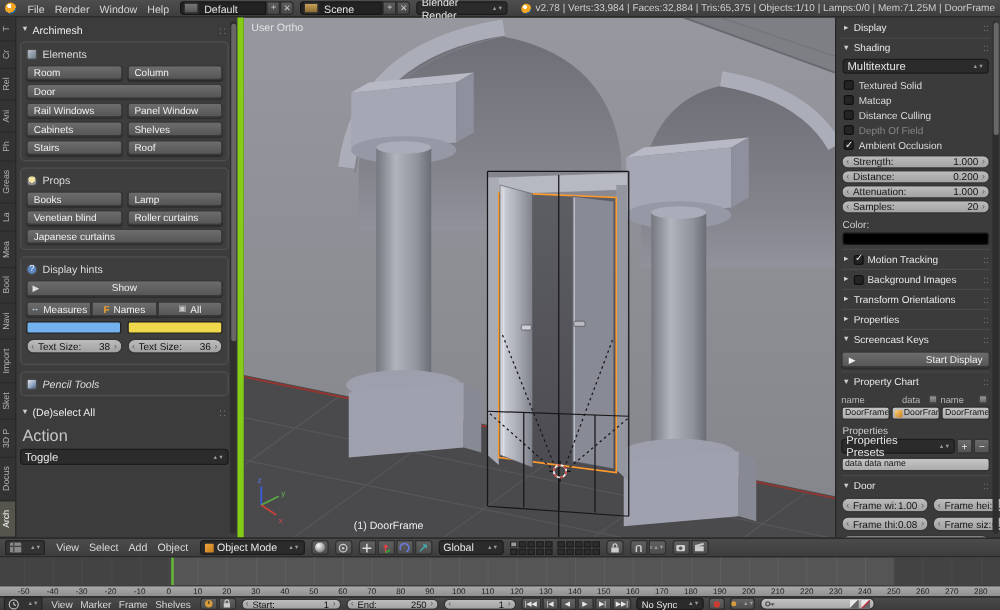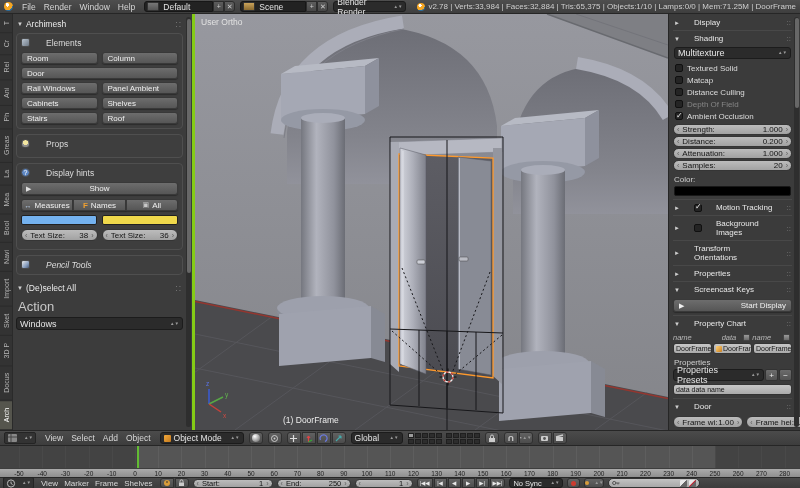--- a/index.html
+++ b/index.html
@@ -18,31 +18,31 @@
   .sel .stext { padding:0 22px 0 2px; color:#e4e4e4; }
   .mini { width:11px; height:11px; background:linear-gradient(#5d5d5d,#474747); border:1px solid #2c2c2c;
     display:flex; align-items:center; justify-content:center; color:#ccc; font-size:7px; }
   .mini.rnd { border-radius:0 3px 3px 0; }
   .dd-dark { height:11px; background:#2b2b2b; border:1px solid #1c1c1c; border-radius:3px;
     display:flex; align-items:center; gap:3px; padding:0 3px; color:#e6e6e6; }
   .ddarrows { display:flex; flex-direction:column; line-height:3.2px; font-size:4.5px; color:#9a9a9a; margin-left:auto; padding-left:4px; }
   .stats { margin-left:6px; color:#cfcfcf; white-space:nowrap; font-size:8px; display:flex; align-items:center; gap:3px; }
 
   
-  .toolshelf { position:absolute; left:0; top:14px; width:195px; height:416px; background:#3c3c3c; border-right:3px solid #84cc16; }
+  .toolshelf { position:absolute; left:0; top:14px; width:195px; height:416px; background:#3c3c3c; border-right:5px solid #84cc16; }
   .vtabs { position:absolute; left:0; top:0; width:13px; height:100%; background:#333; border-right:1px solid #2a2a2a; display:flex; flex-direction:column; }
   .vtab { flex:1 1 auto; writing-mode:vertical-rl; transform:rotate(180deg); font-size:7px; color:#b5b5b5;
     display:flex; align-items:center; justify-content:center; border-top:1px solid #2b2b2b; overflow:hidden; cursor:default; }
   .vtab.active { background:#55554d; color:#fff; }
   .shelf-body { position:absolute; left:13px; top:0; width:176px; height:100%; padding:2px 6px 2px 3px; }
   .phead { display:flex; align-items:center; gap:3px; font-size:8.5px; color:#ececec; padding:3px 1px 4px; }
   .phead .dots { margin-left:auto; color:#7e7e7e; letter-spacing:1px; }
   .tri { font-size:6px; color:#cfcfcf; }
   .box { border:1px solid #4f4f4f; border-radius:4px; padding:3px 4px 4px; margin-bottom:5px; background:#3e3e3e; }
-  .box-label { display:flex; align-items:flex-start; gap:16px; font-size:8.5px; color:#dcdcdc; padding:1px 0 4px; }
+  .box-label { display:flex; align-items:center; gap:4px; font-size:8.5px; color:#dcdcdc; padding:1px 0 4px; }
   .micon { width:9px; height:9px; border-radius:2px; background:linear-gradient(135deg,#b9c4cf,#6d7885); border:1px solid #4a4a4a; flex:0 0 auto; }
   .micon.bulb { background:radial-gradient(circle at 50% 35%, #f3e6a0 0 45%, #8d8d8d 50% 100%); border-radius:50% 50% 40% 40%; }
   .micon.qmark { background:#5d87c4; color:#fff; font-size:7px; display:flex; align-items:center; justify-content:center; border-radius:50%; }
   .micon.pencil { background:linear-gradient(135deg,#e8e8e8,#8aa0c0 60%, #4a5a78); }
   .btn-grid { display:grid; grid-template-columns:1fr 1fr; gap:3px 4px; }
   .tbtn { height:12px; background:linear-gradient(#6d6d6d,#565656); border:1px solid #393939; border-radius:3px;
     color:#f0f0f0; font-size:8px; display:flex; align-items:center; padding:0 5px; box-shadow:0 1px 1px rgba(0,0,0,.3); cursor:default; white-space:nowrap; overflow:hidden; }
   .span2 { grid-column:span 2; }
   .show-btn { position:relative; height:13px; margin-bottom:4px; justify-content:center; }
   .show-btn .play { position:absolute; left:4px; color:#dfdfdf; font-size:7px; }
@@ -67,34 +67,34 @@
   .vscroll .thumb { position:absolute; left:0.5px; top:2px; width:4px; height:62%; background:#676767; border-radius:3px; }
 
   
   .viewport { position:absolute; left:195px; top:14px; width:473px; height:416px; overflow:hidden; }
   .vp-label { position:absolute; left:6px; top:3px; font-size:8.5px; color:#e2e2e2; }
   .vp-object { position:absolute; left:88px; bottom:5px; font-size:8.5px; color:#ededed; }
 
   
   .npanel { position:absolute; left:668px; top:14px; width:132px; height:416px; background:#3b3b3b;
     border-left:1px solid #262626; padding:1px 8px 1px 4px; overflow:hidden; }
-  .nhead { display:flex; align-items:center; gap:14px; font-size:8px; color:#e8e8e8; padding:3px 1px; border-top:1px solid #484848; }
+  .nhead { display:flex; align-items:center; gap:3px; font-size:8px; color:#e8e8e8; padding:3px 1px; border-top:1px solid #484848; }
   .nhead:first-child { border-top:none; }
   .nhead .dots { margin-left:auto; color:#7a7a7a; }
   .cb { width:8px; height:8px; background:#242424; border:1px solid #101010; border-radius:2px; position:relative; flex:0 0 auto; }
   .cb.checked::after { content:"✓"; position:absolute; left:0px; top:-2.5px; font-size:8px; color:#ededed; }
   .cbrow { display:flex; align-items:center; gap:4px; padding:1.5px 2px; font-size:8px; color:#dcdcdc; }
   .cbrow.disabled { color:#868686; }
   .ngroup { margin:2px 0; }
   .ngroup .numfield { height:11px; border-radius:6px; margin-bottom:1px; }
   .nlabel { font-size:8px; color:#cfcfcf; padding:2px 1px; }
   .colorswatch { height:10px; background:#000; border:1px solid #181818; border-radius:2px; margin:0 1px 3px; }
   .startbtn { position:relative; height:13px; justify-content:flex-end; margin:2px 0 3px; }
   .chart-cols { display:flex; align-items:center; font-size:7.5px; color:#b8b8b8; padding:2px 0 1px; }
-  .chart-cols span { flex:1;font-style:italic; }
+  .chart-cols span { flex:1; }
   .cicon { width:7px; height:7px; background:linear-gradient(#9a9a9a,#6a6a6a); border:1px solid #444; border-radius:1px; margin-right:2px; }
   .chart-fields { display:flex; gap:1px; margin-bottom:2px; }
   .txtfield { height:11px; background:linear-gradient(#c6c6c6,#ababab); border:1px solid #333; border-radius:3px;
     color:#161616; display:flex; align-items:center; gap:1px; padding:0 2px; font-size:7px; overflow:hidden; white-space:nowrap; flex:1; }
   .dicon { width:6px; height:6px; background:linear-gradient(135deg,#ffd27a,#c97e1e); border-radius:1px; flex:0 0 auto; }
   .presets-row { display:flex; gap:1px; margin-bottom:3px; }
   .presets-row .dd-dark { flex:1; height:12px; }
   .sqbtn { width:13px; height:12px; background:linear-gradient(#6c6c6c,#535353); border:1px solid #333; border-radius:2px;
     color:#eee; display:flex; align-items:center; justify-content:center; font-size:8px; }
   .grid2 { display:grid; grid-template-columns:1fr 1fr; gap:3px; margin-bottom:3px; }
@@ -210,33 +210,40 @@
     <div class="box">
       <div class="box-label">
         <span class="micon"></span>
         <span>Elements</span>
       </div>
       <div class="btn-grid">
           <div class="tbtn">Room</div>
           <div class="tbtn">Column</div>
           <div class="tbtn span2">Door</div>
           <div class="tbtn">Rail Windows</div>
-          <div class="tbtn">Panel Ambient</div>
+          <div class="tbtn">Panel Window</div>
           <div class="tbtn">Cabinets</div>
           <div class="tbtn">Shelves</div>
           <div class="tbtn">Stairs</div>
           <div class="tbtn">Roof</div>
         </div>
     </div>
 
     <div class="box">
       <div class="box-label">
         <span class="micon bulb"></span>
         <span>Props</span>
       </div>
+      <div class="btn-grid">
+          <div class="tbtn">Books</div>
+          <div class="tbtn">Lamp</div>
+          <div class="tbtn">Venetian blind</div>
+          <div class="tbtn">Roller curtains</div>
+          <div class="tbtn span2">Japanese curtains</div>
+        </div>
     </div>
 
     <div class="box">
       <div class="box-label">
         <span class="micon qmark">?</span>
         <span>Display hints</span>
       </div>
       <div class="tbtn show-btn">
         <span class="play">▶</span>
         <span>Show</span>
@@ -282,21 +289,21 @@
       </div>
     </div>
 
     <div class="phead">
       <span class="tri">▼</span>
       <span>(De)select All</span>
       <span class="dots">::</span>
     </div>
     <div class="op-label">Action</div>
     <div class="dd-dark dd-wide">
-      <span>Windows</span>
+      <span>Toggle</span>
       <span class="ddarrows">▲▼</span>
     </div>
   </div>
   <div class="vscroll">
       <div class="thumb"></div>
     </div>
 </div>
 
 <div class="viewport">
   <svg width="473" height="416" viewBox="0 0 473 416">

